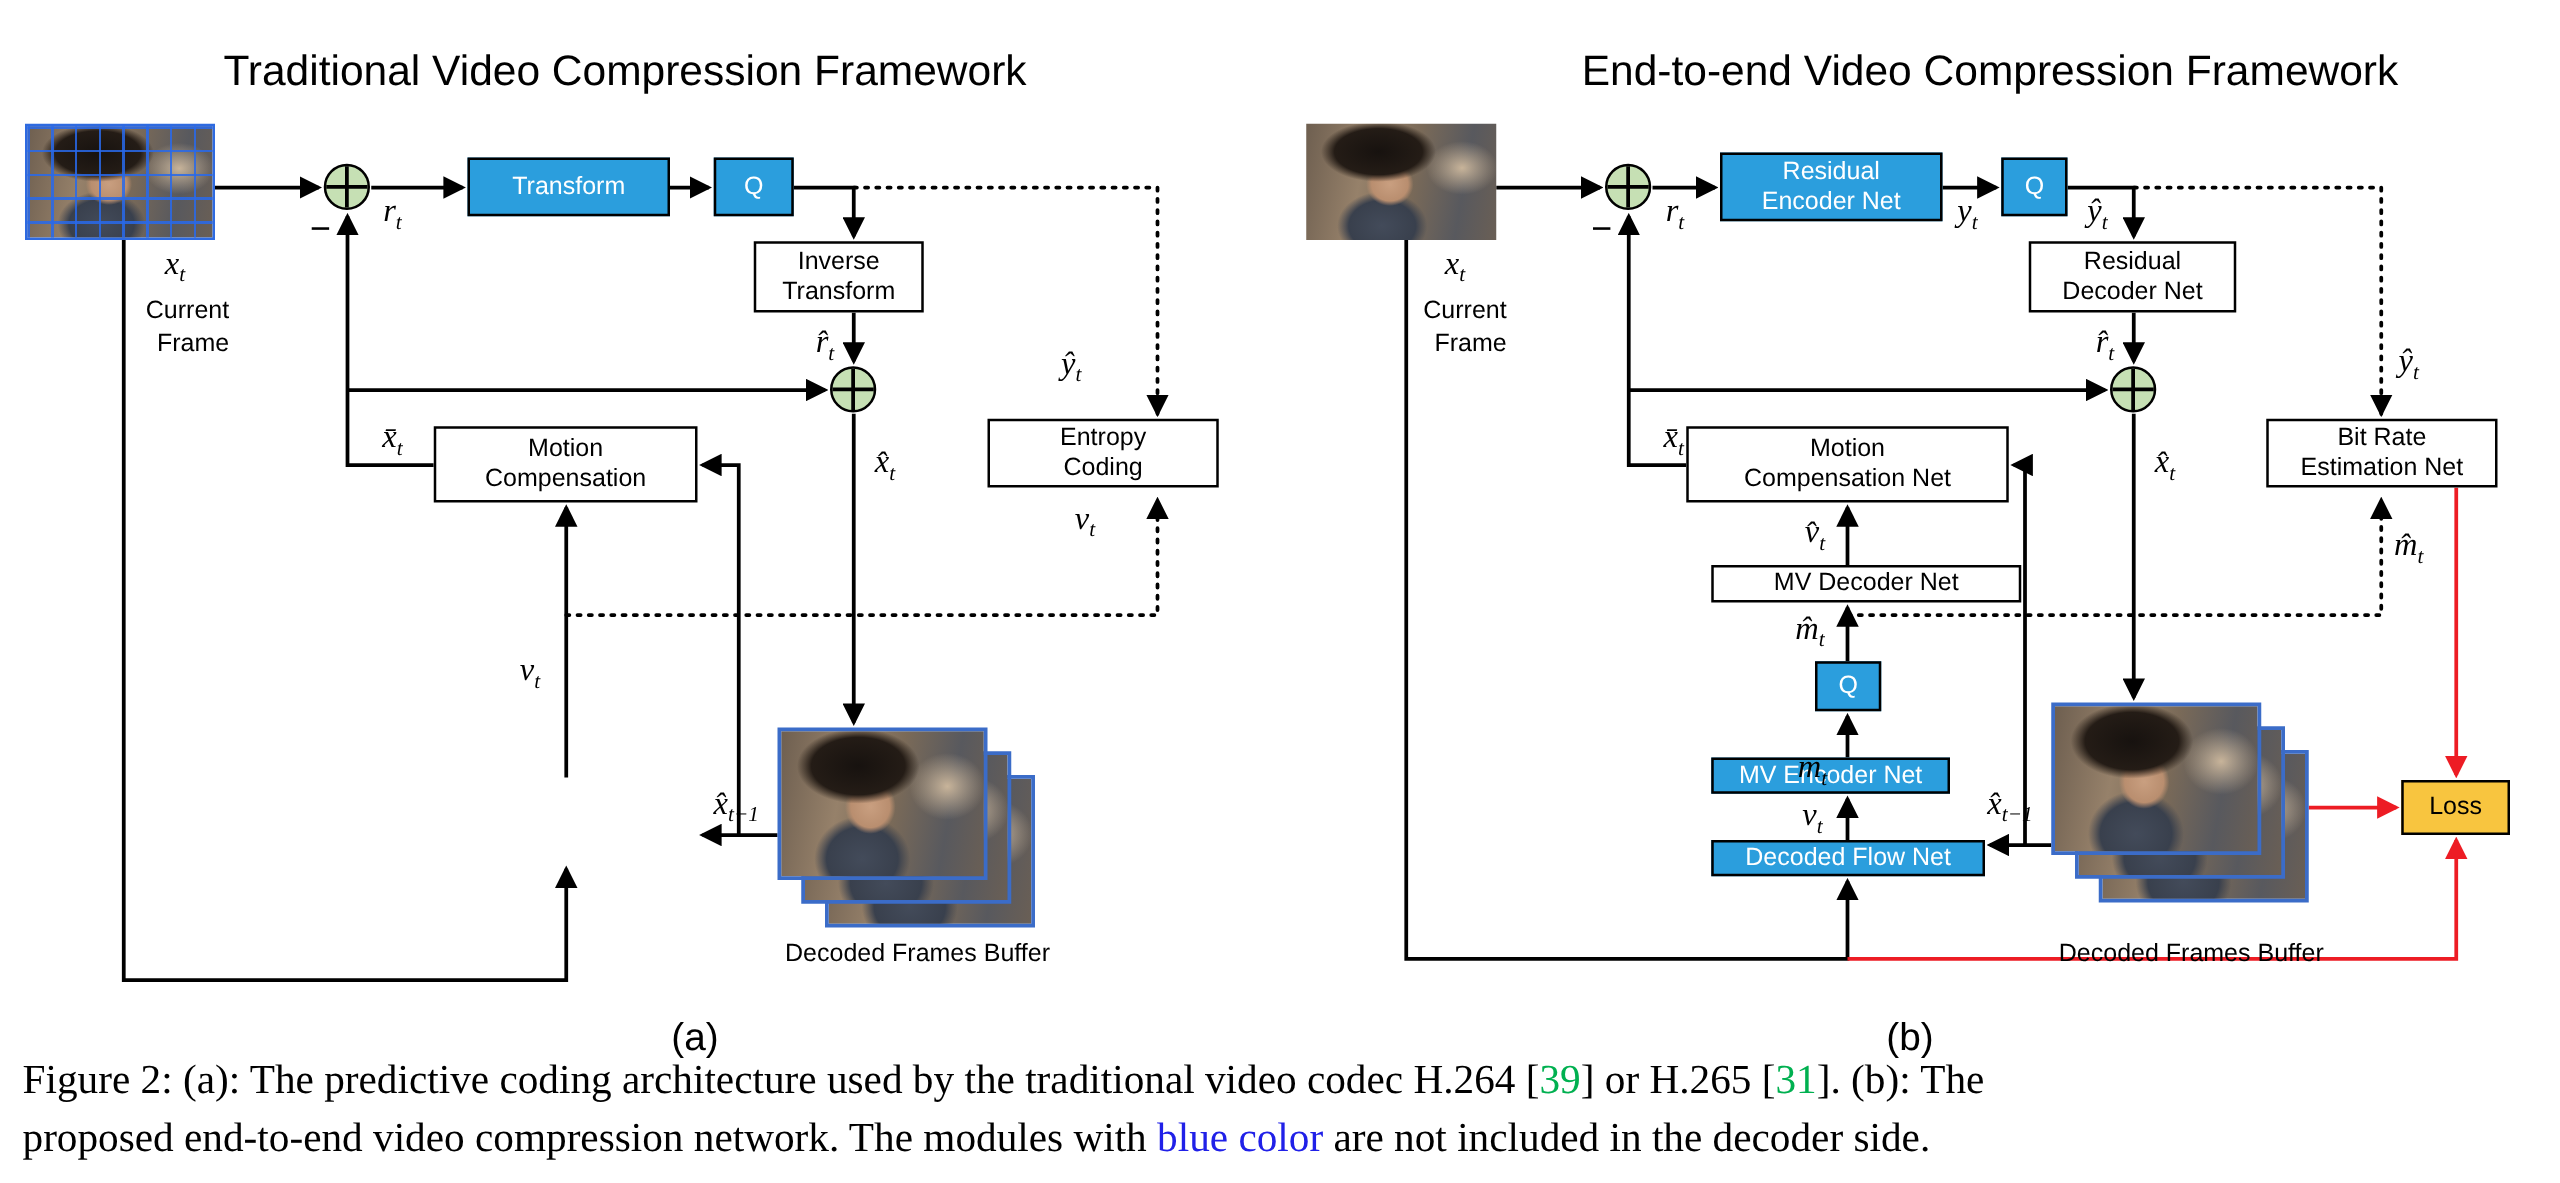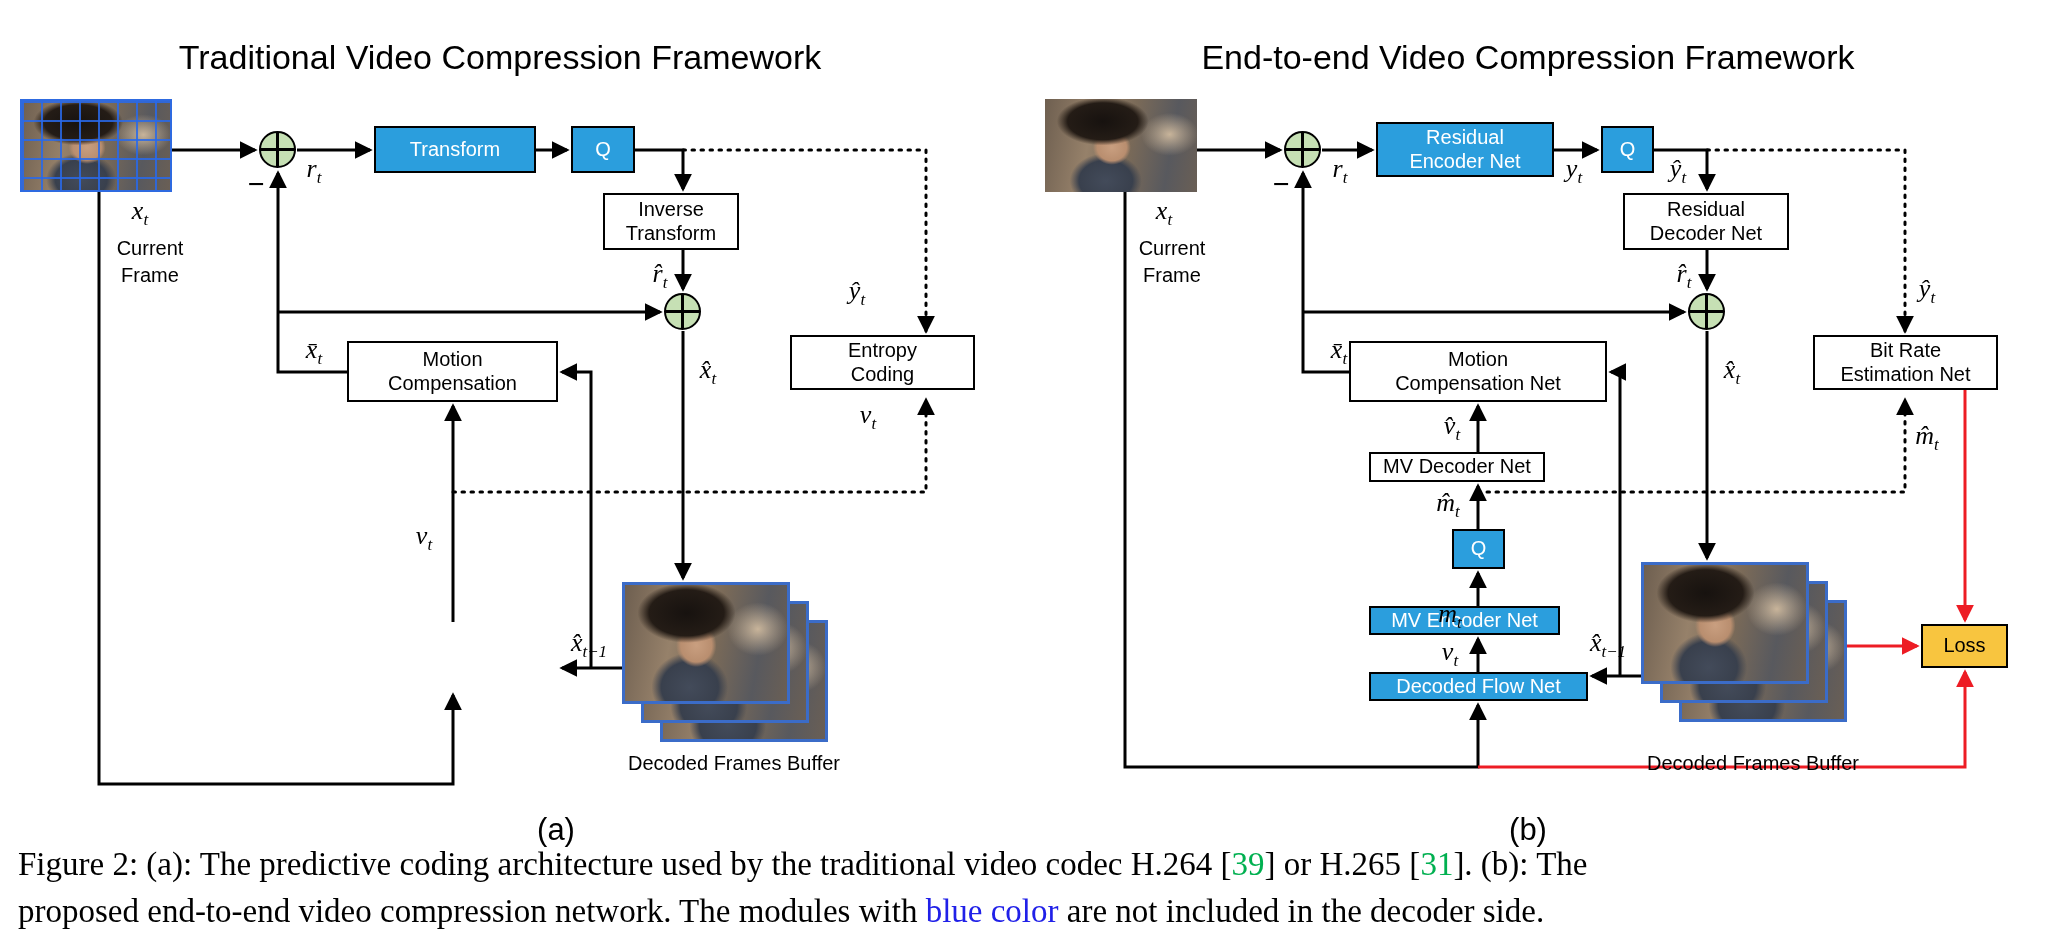--- a/index.html
+++ b/index.html
@@ -25,21 +25,21 @@
   .adder{position:absolute;width:33px;height:33px;border:2.5px solid #000;border-radius:50%;
          background:var(--adder-green);}
   .adder::before{content:"";position:absolute;left:0;right:0;top:50%;height:2.5px;margin-top:-1.25px;background:#000;}
   .adder::after{content:"";position:absolute;top:0;bottom:0;left:50%;width:2.5px;margin-left:-1.25px;background:#000;}
   .math{position:absolute;transform:translate(-50%,-50%);font-family:"Liberation Serif",serif;
         font-style:italic;font-size:26px;white-space:nowrap;}
   .math sub{font-size:17px;}
   .math.minus{font-size:30px;font-weight:bold;}
   .title{position:absolute;transform:translateX(-50%);font-size:34px;white-space:nowrap;}
   .panel-label{position:absolute;transform:translateX(-50%);font-size:31px;}
-  .side-label{position:absolute;transform:translate(-50%,-50%);font-size:20px;text-align:center;
+  .side-label{position:absolute;transform:translate(-50%,-50%);font-size:20px;text-align:right;
               white-space:pre-line;line-height:1.35;}
   .photo{position:absolute;box-sizing:border-box;
     background:
       radial-gradient(42% 36% at 38% 24%, #17120f 0%, #241c16 55%, rgba(36,28,22,0) 72%),
       radial-gradient(16% 24% at 44% 52%, #c99f80 0%, #b98e6f 60%, rgba(185,142,111,0) 78%),
       radial-gradient(32% 40% at 40% 88%, #434b5a 0%, #39404d 55%, rgba(57,64,77,0) 74%),
       radial-gradient(26% 32% at 82% 38%, #c8b49a 0%, rgba(200,180,154,0) 72%),
       linear-gradient(100deg, #6e5f50 0%, #96816a 30%, #7a6a58 55%, #58595e 80%, #6a5f55 100%);}
   .photo.bordered{border:3px solid #3b6cc8;}
   .photo.gridded{border:2px solid #2e6ae0;}
@@ -143,21 +143,21 @@
   <span class="math" style="left:868px;top:417px"><span>v</span><sub>t</sub></span>
   <span class="math" style="left:589px;top:645px"><span>x̂</span><sub>t−1</sub></span>
 
   <div class="photo bordered" style="left:660px;top:620px;width:168px;height:122px"></div>
   <div class="photo bordered" style="left:641px;top:601px;width:168px;height:122px"></div>
   <div class="photo bordered" style="left:622px;top:582px;width:168px;height:122px"></div>
   <div class="side-label" style="left:734px;top:763px">Decoded Frames Buffer</div>
 
   <div class="panel-label" style="left:556px;top:812px">(a)</div>
 
-  <div class="title" style="left:1528px;top:38px">End-to-end Video Compression Framework</div>
+  <div class="title" style="left:1592px;top:38px">End-to-end Video Compression Framework</div>
 
   <div class="photo" style="left:1045px;top:99px;width:152px;height:93px"></div>
 
   <span class="math" style="left:1164px;top:213px"><span>x</span><sub>t</sub></span>
   <div class="side-label" style="left:1172px;top:262px">Current
 Frame</div>
 
   <div class="adder" style="left:1284px;top:131px"></div>
   <span class="math minus" style="left:1281px;top:184px">−</span>
   <span class="math" style="left:1340px;top:171px"><span>r</span><sub>t</sub></span>
@@ -166,21 +166,21 @@
 Encoder Net</div>
   <span class="math" style="left:1574px;top:171px"><span>y</span><sub>t</sub></span>
   <div class="box blue" style="left:1601px;top:126px;width:53px;height:47px">Q</div>
   <span class="math" style="left:1678px;top:171px"><span>ŷ</span><sub>t</sub></span>
   <div class="box" style="left:1623px;top:193px;width:166px;height:57px">Residual
 Decoder Net</div>
   <div class="box" style="left:1813px;top:335px;width:185px;height:55px">Bit Rate
 Estimation Net</div>
   <div class="box" style="left:1349px;top:341px;width:258px;height:61px">Motion
 Compensation Net</div>
-  <div class="box" style="left:1369px;top:452px;width:176px;height:30px">MV Decoder Net</div>
+  <div class="box" style="left:1369px;top:452px;width:248px;height:30px">MV Decoder Net</div>
   <div class="box blue" style="left:1452px;top:529px;width:53px;height:40px">Q</div>
   <div class="box blue" style="left:1369px;top:606px;width:191px;height:29px">MV Encoder Net</div>
   <div class="box blue" style="left:1369px;top:672px;width:219px;height:29px">Decoded Flow Net</div>
   <div class="box loss" style="left:1921px;top:624px;width:87px;height:44px">Loss</div>
 
   <div class="adder" style="left:1688px;top:293px"></div>
 
   <span class="math" style="left:1927px;top:291px"><span>ŷ</span><sub>t</sub></span>
   <span class="math" style="left:1684px;top:276px"><span>r̂</span><sub>t</sub></span>
   <span class="math" style="left:1732px;top:372px"><span>x̂</span><sub>t</sub></span>

